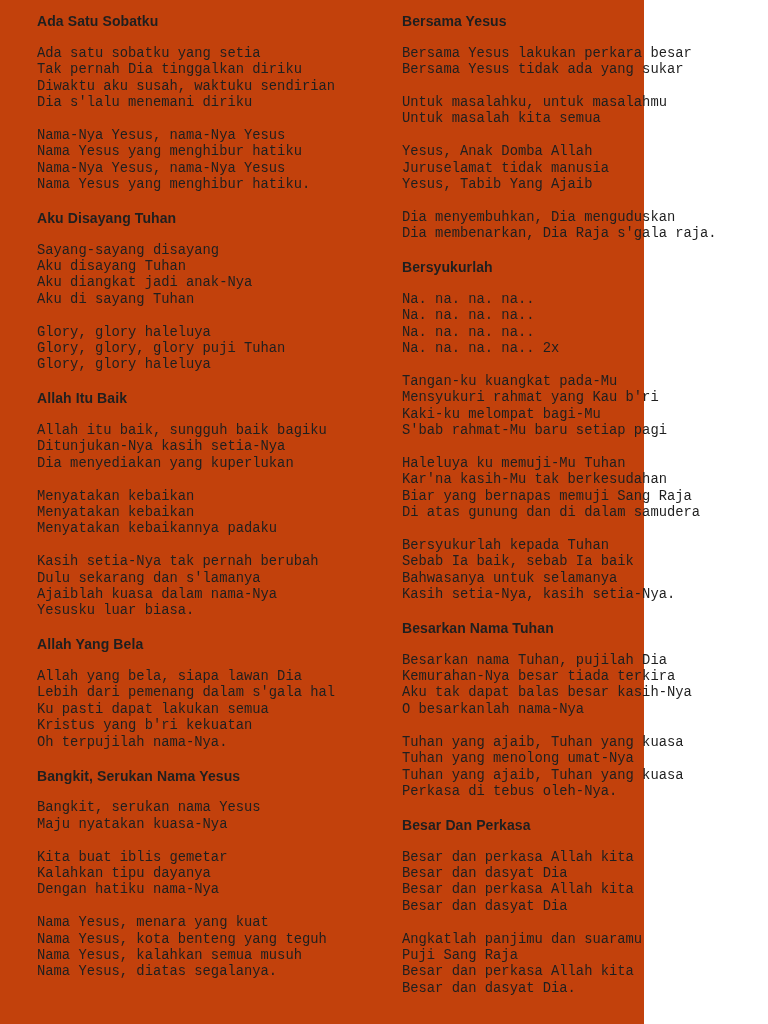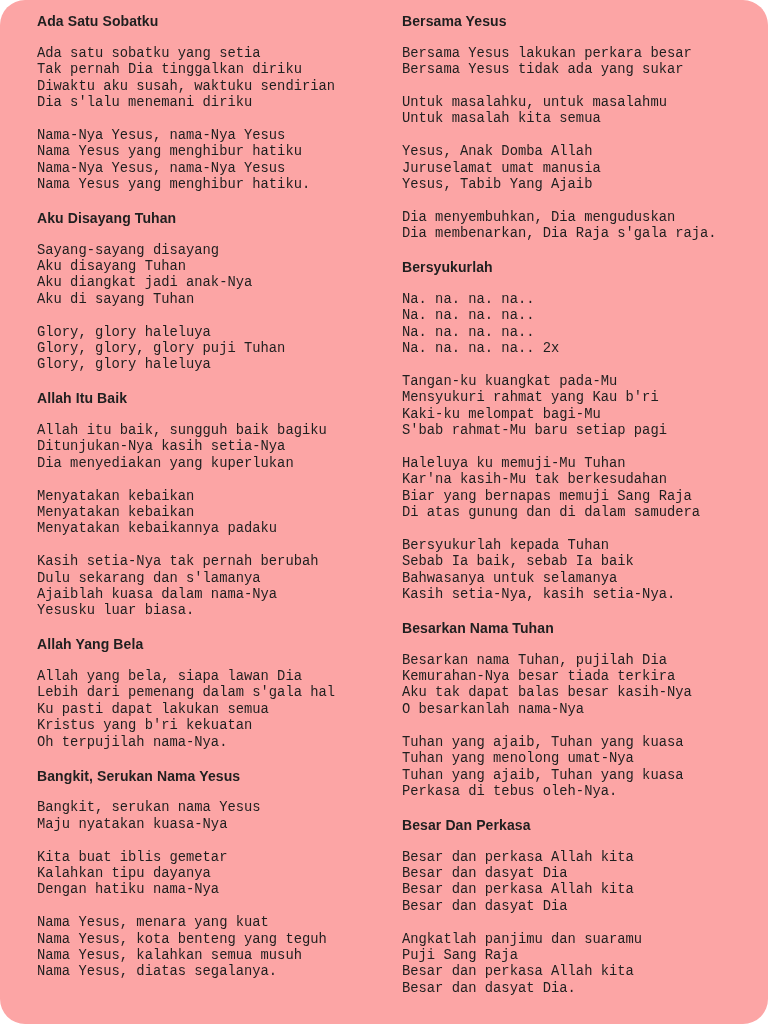--- a/index.html
+++ b/index.html
@@ -12,24 +12,23 @@
     background: #ffffff;
     font-family: "Liberation Sans", "DejaVu Sans", sans-serif;
     color: #1f1f1f;
     overflow: hidden;
     position: relative;
   }
   .page {
     position: absolute;
     top: 0;
     left: 0;
-    width: 768px;
+    width: 644px;
     height: 1024px;
-    background: #fca5a5;
-    border-radius: 25px;
+    background: #c2410c;
   }
   .column {
     position: absolute;
     top: 13px;
     font-size: 13.8px;
     line-height: 16.4px;
   }
   .column.left  { left: 37px;  width: 350px; }
   .column.right { left: 402px; width: 360px; }
   .song { margin: 0; padding: 0; }
@@ -139,21 +138,21 @@
         <p class="stanza">
           <span class="line">Bersama Yesus lakukan perkara besar</span>
           <span class="line">Bersama Yesus tidak ada yang sukar</span>
         </p>
         <p class="stanza">
           <span class="line">Untuk masalahku, untuk masalahmu</span>
           <span class="line">Untuk masalah kita semua</span>
         </p>
         <p class="stanza">
           <span class="line">Yesus, Anak Domba Allah</span>
-          <span class="line">Juruselamat umat manusia</span>
+          <span class="line">Juruselamat tidak manusia</span>
           <span class="line">Yesus, Tabib Yang Ajaib</span>
         </p>
         <p class="stanza">
           <span class="line">Dia menyembuhkan, Dia menguduskan</span>
           <span class="line">Dia membenarkan, Dia Raja s'gala raja.</span>
         </p>
       </section>
       <section class="song">
         <h2 class="song-title">Bersyukurlah</h2>
         <p class="stanza">

